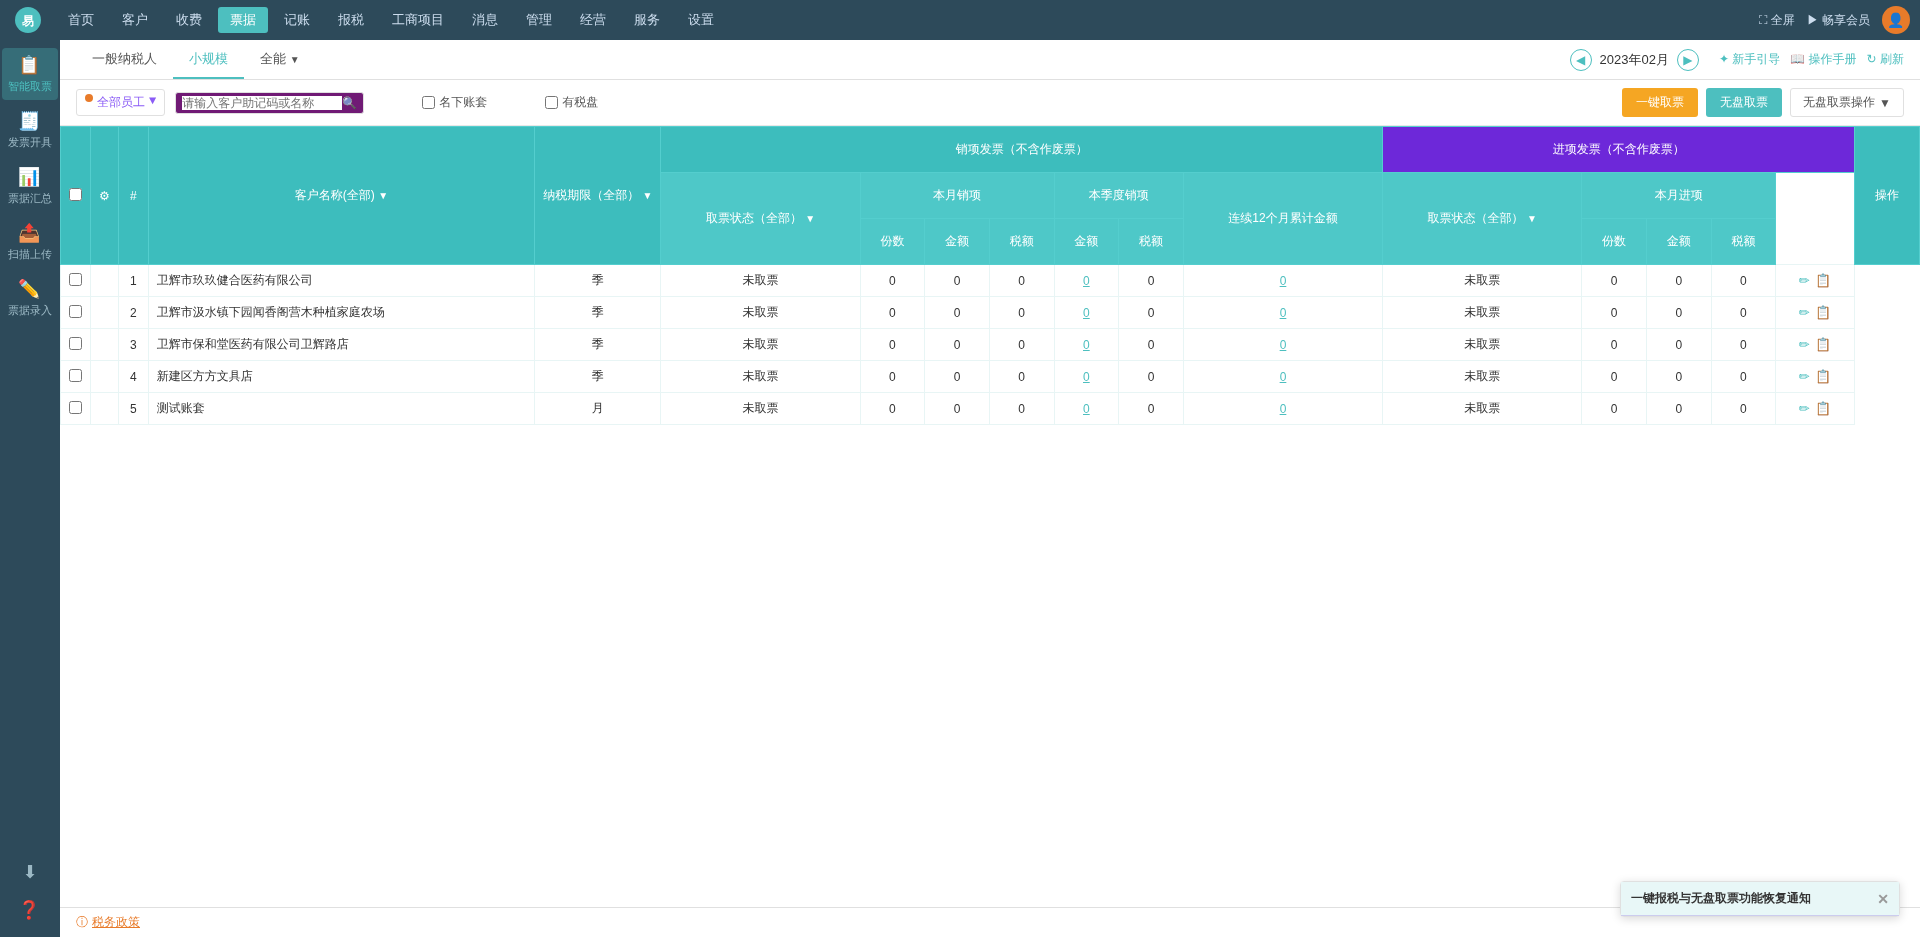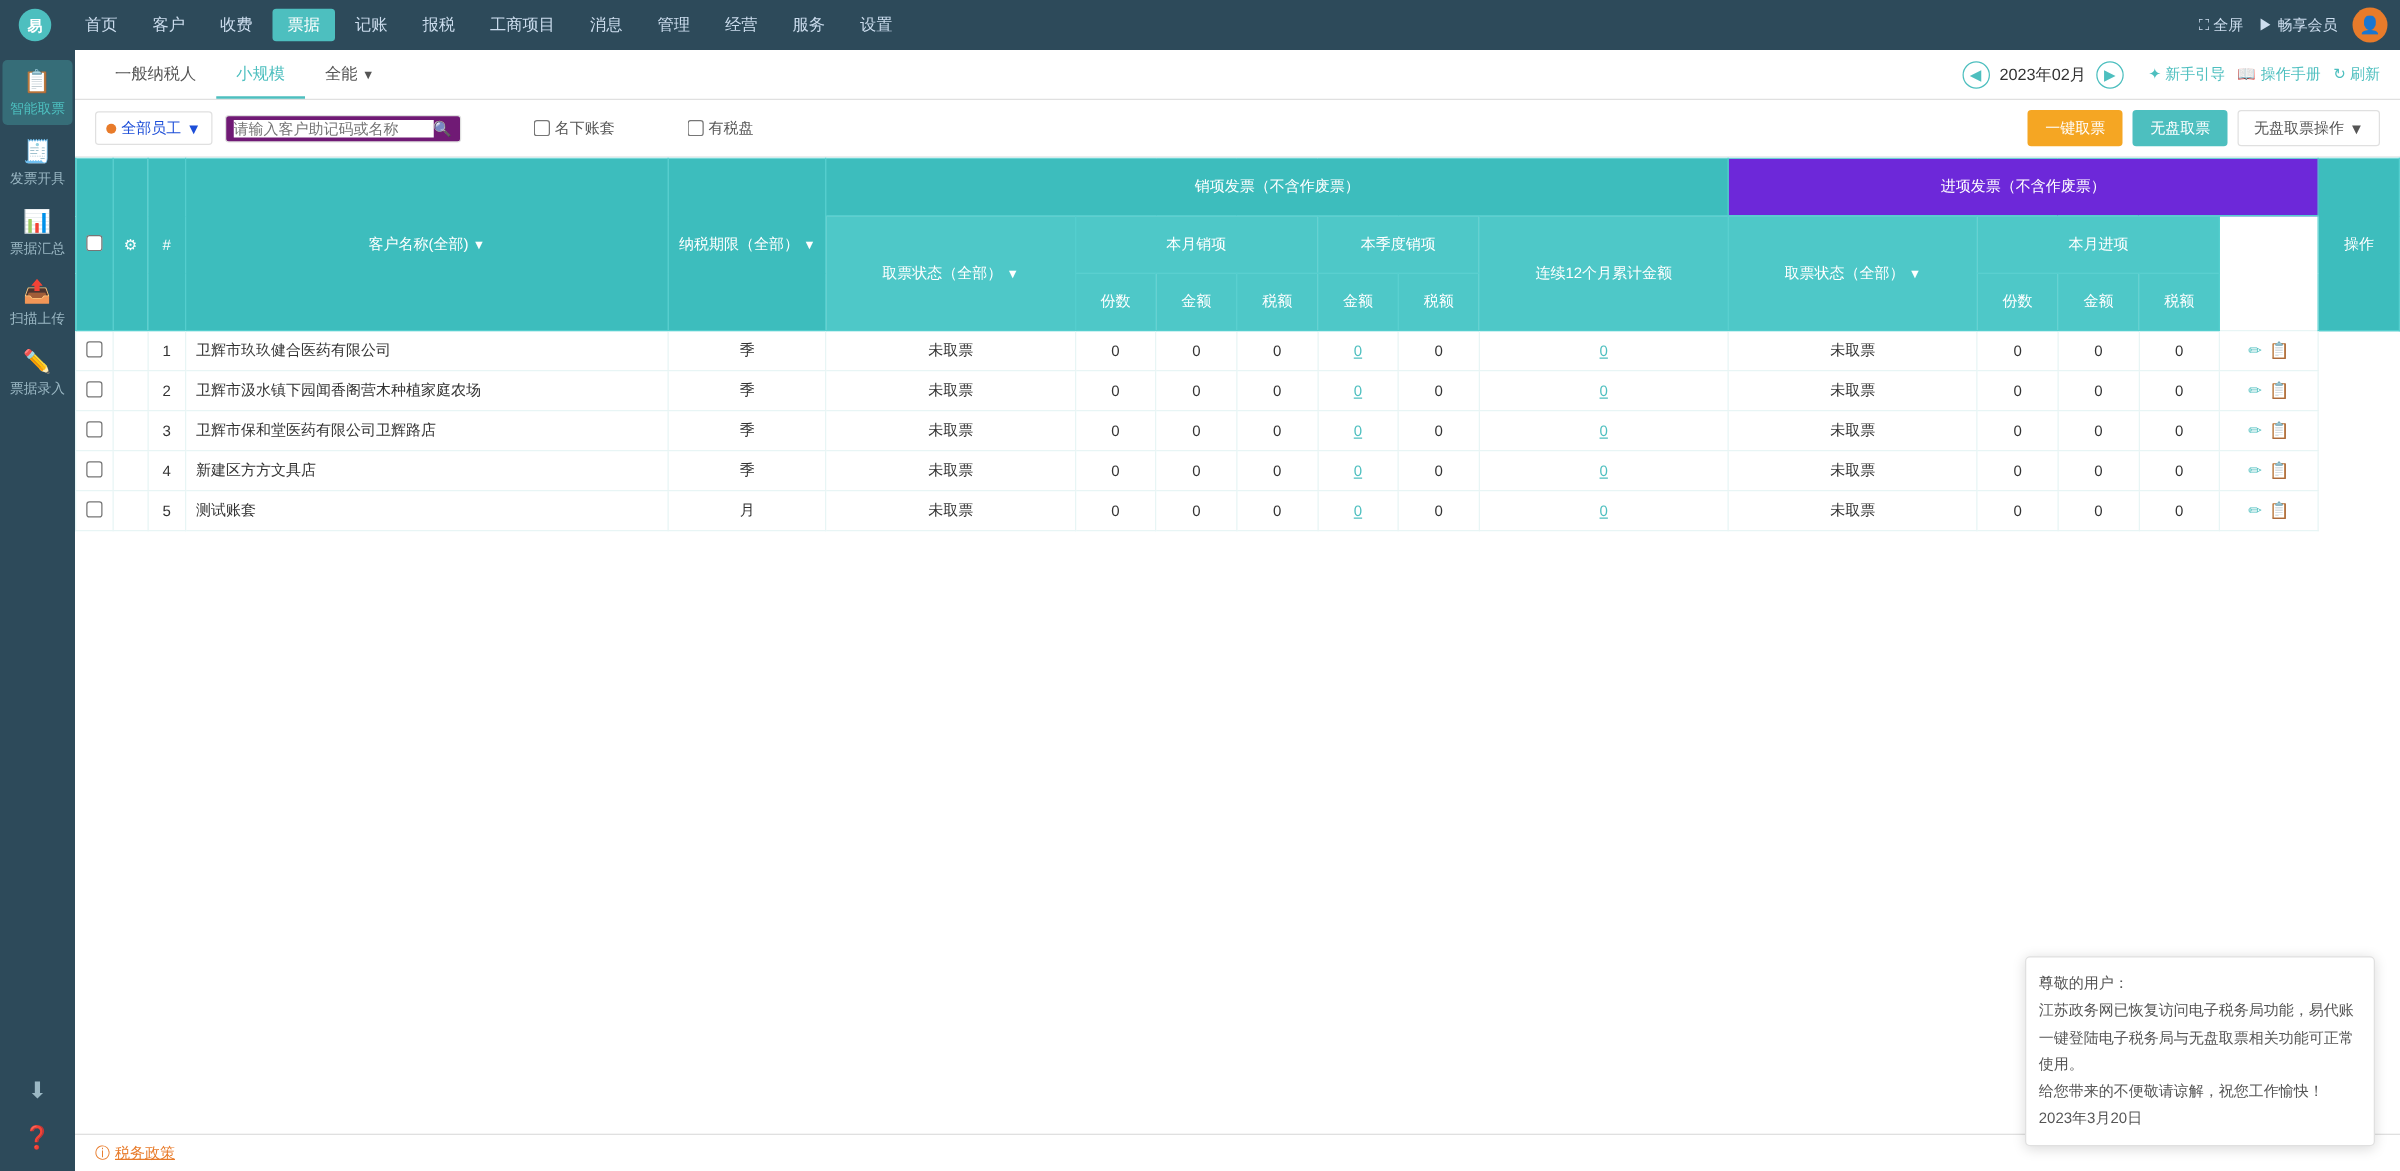--- a/index.html
+++ b/index.html
@@ -160,25 +160,26 @@
       align-items: center;
       gap: 10px;
       border-bottom: 1px solid #e8e8e8;
     }
     .toolbar .filter-select {
       border: 1px solid #e0e0e0;
       border-radius: 3px;
       padding: 4px 8px;
       font-size: 12px;
       display: flex;
-      align-items: center;
+      align-items: flex-start;
       gap: 4px;
       cursor: pointer;
       background: #fff;
-      color: #1d4ed8;
+      color: #8b5cf6;
+      font-family: Liberation Mono, monospace;
     }
     .filter-select .dot {
       width: 8px; height: 8px;
       background: #e87b2a;
       border-radius: 50%;
       display: inline-block;
     }
     .toolbar .search-box {
       display: flex;
       align-items: center;
@@ -630,19 +631,17 @@
     </div>
 
     <div class="bottom-bar">
       <span style="margin-right:4px;">ⓘ</span>
       <span style="text-decoration:underline;">税务政策</span>
     </div>
   </div>
 </div>
 
 <div class="notification-panel">
-  <div class="panel-body">
-    <div style="white-space:pre-line;">尊敬的用户：
-  江苏政务网已恢复访问电子税务局功能，易代账一键登陆电子税务局与无盘取票相关功能可正常使用。
-  给您带来的不便敬请谅解，祝您工作愉快！
-2023年3月20日</div>
+  <div class="panel-header">
+    <span>一键报税与无盘取票功能恢复通知</span>
+    <span class="close-btn">✕</span>
   </div>
 </div>
 
 </body></html>

